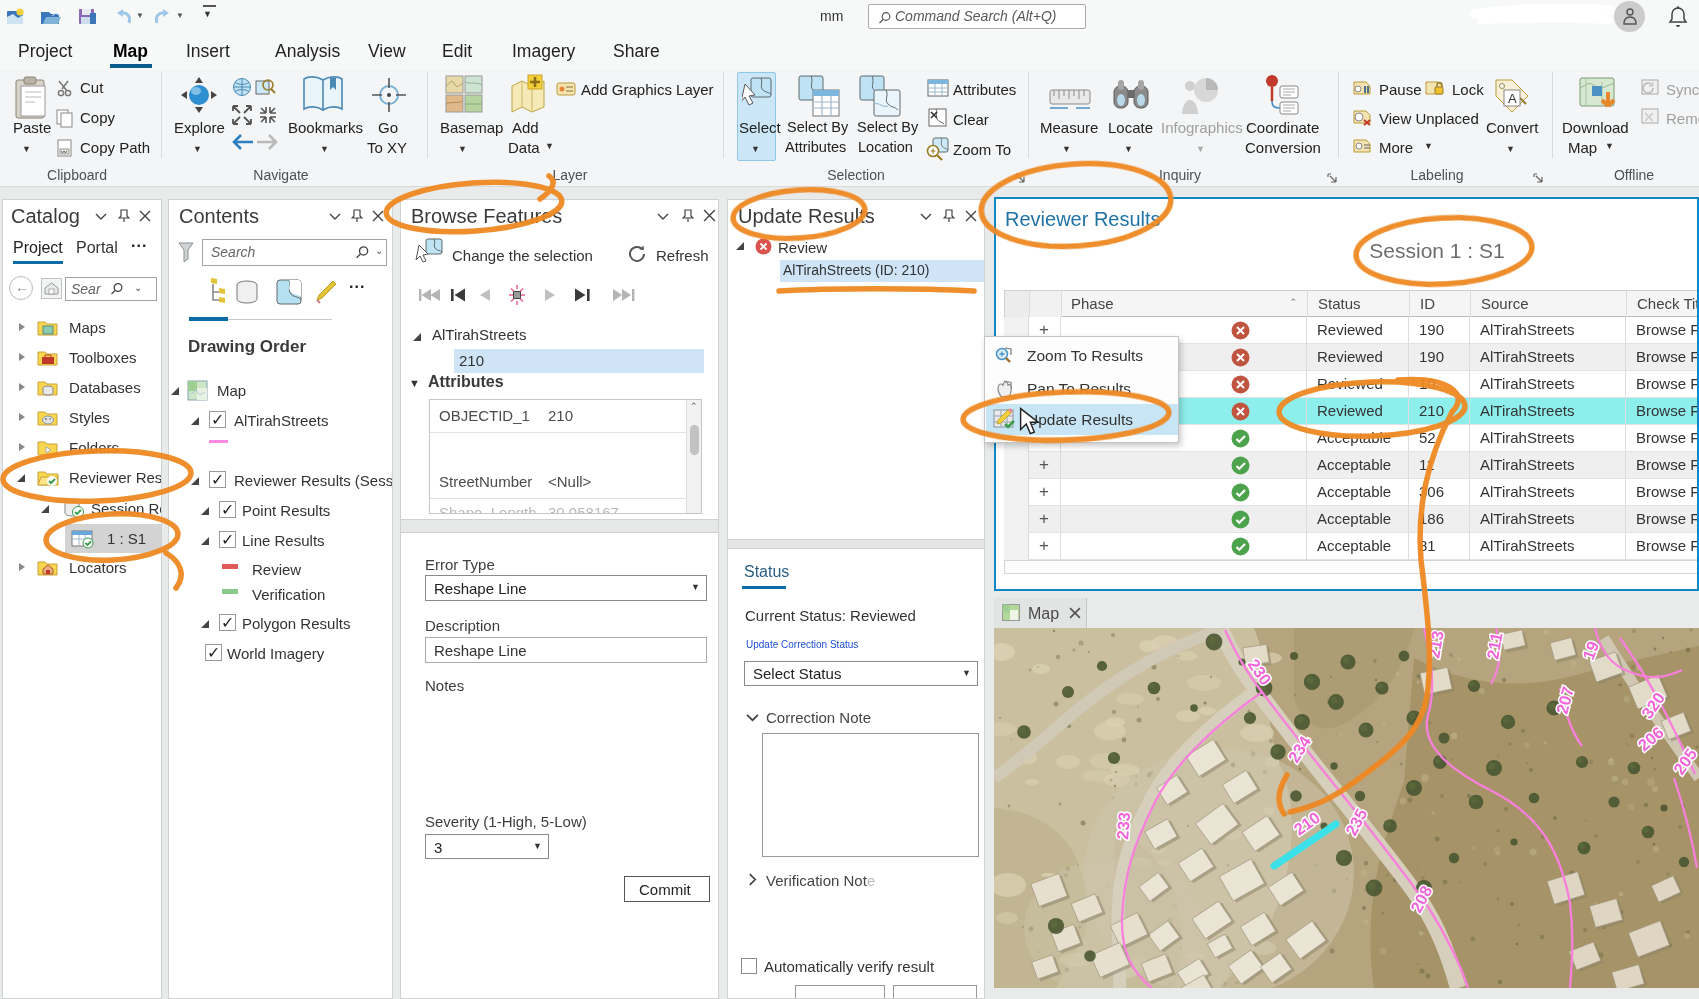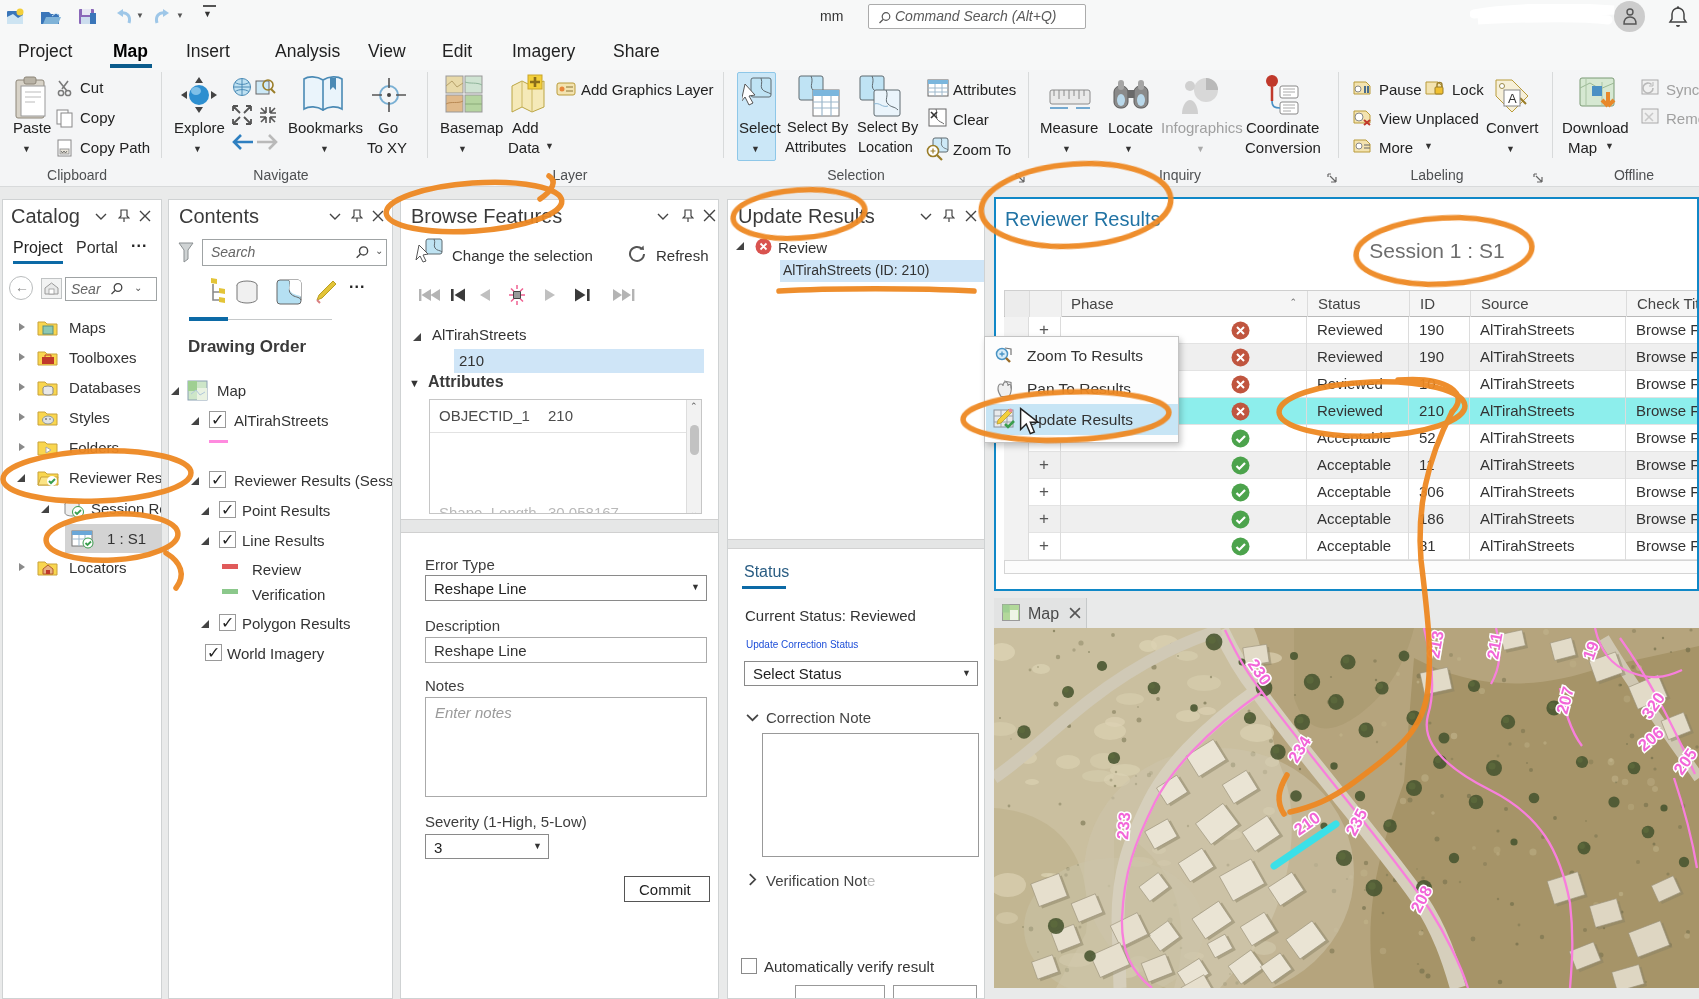--- a/index.html
+++ b/index.html
@@ -643,20 +643,24 @@
  <div style="position:absolute;left:53px;top:149px;width:250px;height:24px;background:#cfe5f7;"></div>
  <div style="position:absolute;left:58px;top:152px;font-size:15px;color:#333;">210</div>
  <div style="position:absolute;left:8px;top:177px;color:#333;font-size:11px;">▼</div>
  <div style="position:absolute;left:27px;top:173px;font-size:16px;font-weight:bold;color:#3a3a3a;">Attributes</div>
 
  <div style="position:absolute;left:28px;top:199px;width:273px;height:115px;border:1px solid #c6c6c6;background:#fff;overflow:hidden;">
   <div style="position:absolute;left:0;top:0;width:258px;height:33px;border-bottom:1px solid #e2e2e2;">
         <span style="position:absolute;left:9px;top:7px;font-size:15px;color:#4c4c4c;">OBJECTID_1</span>
         <span style="position:absolute;left:118px;top:7px;font-size:15px;color:#4c4c4c;">210</span>
       </div>
+  <div style="position:absolute;left:0;top:66px;width:258px;height:33px;border-bottom:1px solid #e2e2e2;">
+        <span style="position:absolute;left:9px;top:7px;font-size:15px;color:#4c4c4c;">StreetNumber</span>
+        <span style="position:absolute;left:118px;top:7px;font-size:15px;color:#4c4c4c;">&lt;Null&gt;</span>
+      </div>
   <div style="position:absolute;left:0;top:99px;width:258px;height:19px;">
         <span style="position:absolute;left:9px;top:5px;font-size:15px;color:#b9b9b9;">Shape_Length</span>
         <span style="position:absolute;left:118px;top:5px;font-size:15px;color:#b9b9b9;">30.058167</span>
       </div>
   <div style="position:absolute;right:0;top:0;width:15px;height:118px;background:#f2f2f2;border-left:1px solid #ddd;">
    <span style="position:absolute;left:3px;top:1px;font-size:9px;color:#555;">⌃</span>
    <div style="position:absolute;left:3px;top:25px;width:9px;height:30px;background:#c2c2c2;border-radius:5px;"></div>
    <span style="position:absolute;left:3px;bottom:1px;font-size:9px;color:#555;">⌄</span>
   </div>
  </div>
@@ -666,23 +670,20 @@
  <div style="position:absolute;left:24px;top:356px;font-size:15px;color:#3d3d3d;">Error Type</div>
  <div style="position:absolute;left:24px;top:375px;width:282px;height:26px;background:#fff;border:1px solid #8a8a8a;">
   <span style="position:absolute;left:8px;top:4px;font-size:15px;color:#222;">Reshape Line</span>
   <span style="position:absolute;right:6px;top:6px;font-size:9px;color:#333;">▼</span>
  </div>
  <div style="position:absolute;left:24px;top:417px;font-size:15px;color:#3d3d3d;">Description</div>
  <div style="position:absolute;left:24px;top:437px;width:282px;height:26px;background:#fff;border:1px solid #aaa;">
   <span style="position:absolute;left:8px;top:4px;font-size:15px;color:#333;">Reshape Line</span>
  </div>
  <div style="position:absolute;left:24px;top:477px;font-size:15px;color:#3d3d3d;">Notes</div>
- <div style="position:absolute;left:24px;top:497px;width:282px;height:100px;background:#fff;border:1px solid #aaa;">
-  <span style="position:absolute;left:9px;top:6px;font-size:15px;font-style:italic;color:#9a9a9a;">Enter notes</span>
- </div>
  <div style="position:absolute;left:24px;top:613px;font-size:15px;color:#3d3d3d;">Severity (1-High, 5-Low)</div>
  <div style="position:absolute;left:24px;top:634px;width:124px;height:25px;background:#fff;border:1px solid #8a8a8a;">
   <span style="position:absolute;left:8px;top:4px;font-size:15px;color:#222;">3</span>
   <span style="position:absolute;right:6px;top:6px;font-size:9px;color:#333;">▼</span>
  </div>
  <div style="position:absolute;left:223px;top:676px;width:86px;height:26px;background:#fff;border:1px solid #555;">
   <span style="position:absolute;left:14px;top:4px;font-size:15px;color:#222;">Commit</span>
  </div>
 </div>
 

